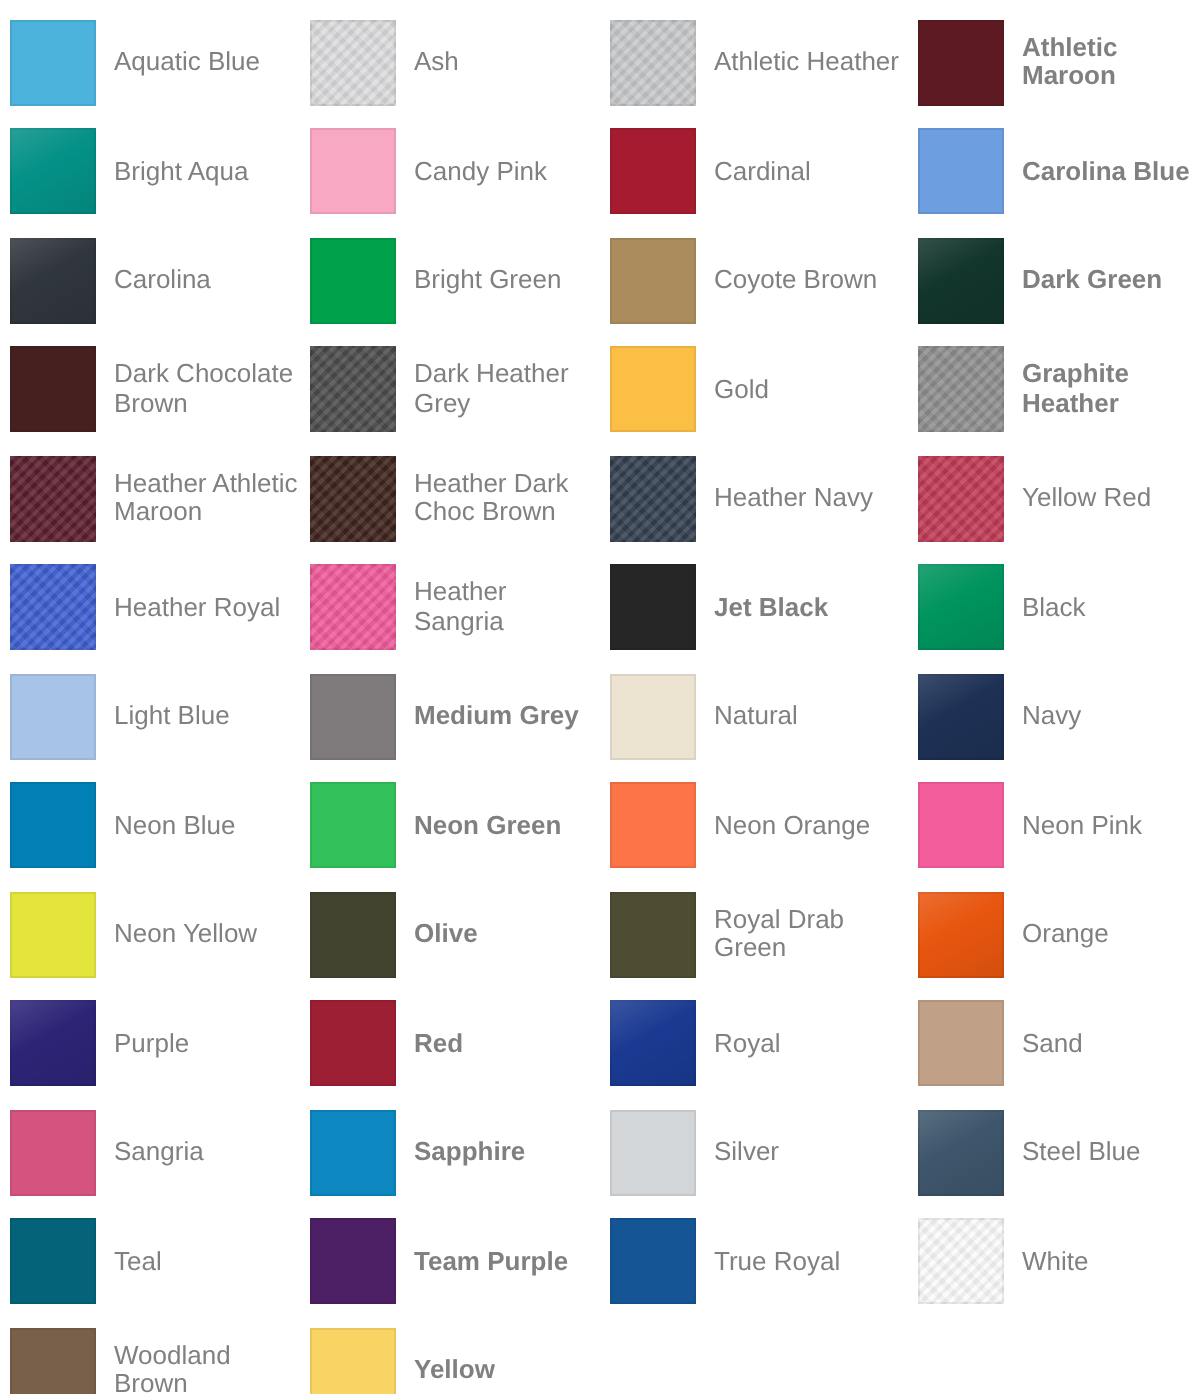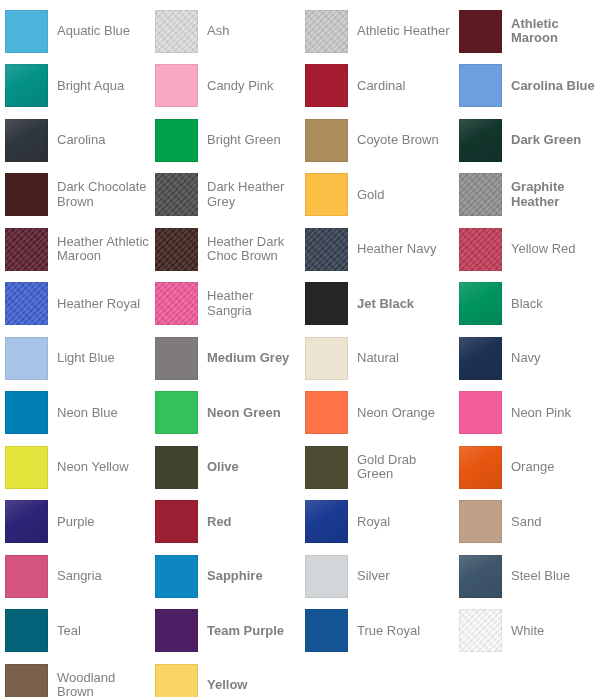--- a/index.html
+++ b/index.html
@@ -200,21 +200,21 @@
     <div class="swatch-cell col-3">
       <div class="swatch-chip bordered" style="background-color: rgb(227, 229, 60);"></div>
       <span class="swatch-label">Neon Yellow</span>
     </div>
     <div class="swatch-cell col-4">
       <div class="swatch-chip bordered" style="background-color: rgb(66, 68, 48);"></div>
       <span class="swatch-label">Olive</span>
     </div>
     <div class="swatch-cell col-1">
       <div class="swatch-chip bordered" style="background-color: rgb(78, 76, 51);"></div>
-      <span class="swatch-label">Gold Drab Green</span>
+      <span class="swatch-label">Royal Drab Green</span>
     </div>
     <div class="swatch-cell col-2">
       <div class="swatch-chip bordered sheen" style="background-color: rgb(232, 86, 15);"></div>
       <span class="swatch-label">Orange</span>
     </div>
     <div class="swatch-cell col-3">
       <div class="swatch-chip bordered sheen" style="background-color: rgb(45, 36, 119);"></div>
       <span class="swatch-label">Purple</span>
     </div>
     <div class="swatch-cell col-4">

